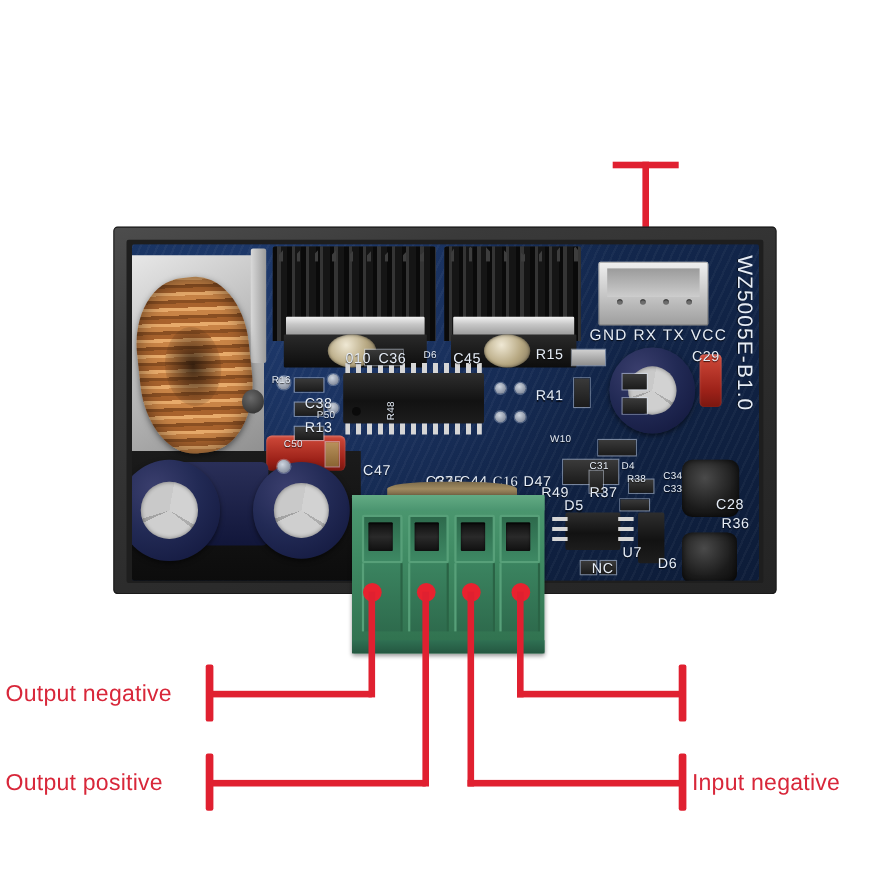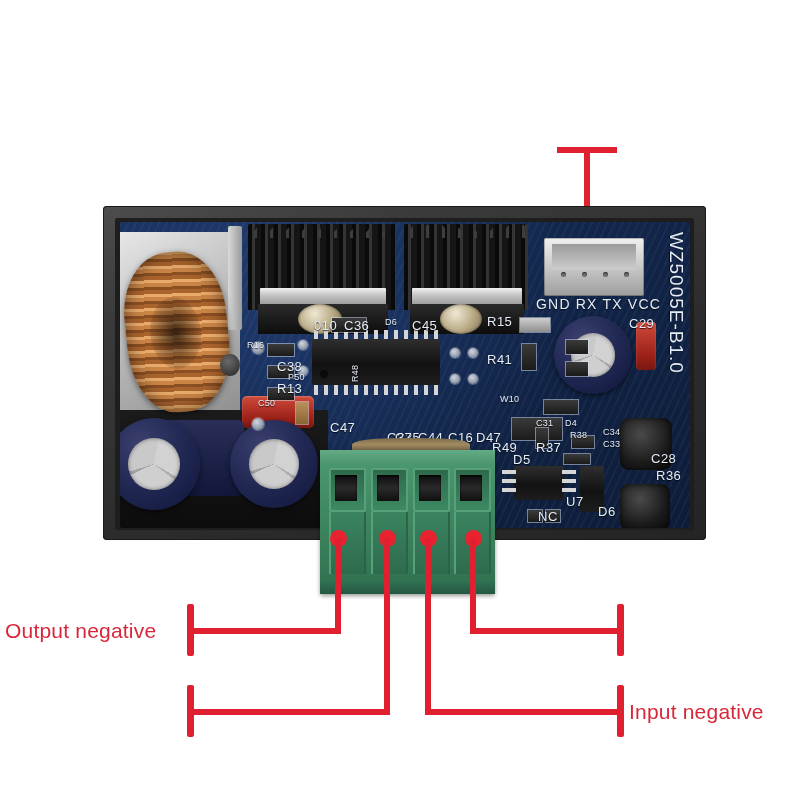--- a/index.html
+++ b/index.html
@@ -359,21 +359,21 @@
   <div class="silk big" style="left:277px; top:359px;">C38</div>
   <div class="silk big" style="left:277px; top:381px;">R13</div>
   <div class="silk big" style="left:487px; top:352px;">R41</div>
   <div class="silk" style="left:288px; top:372px;">P50</div>
   <div class="silk rot" style="left:350px; top:382px;">R48</div>
   <div class="silk" style="left:258px; top:398px;">C50</div>
   <div class="silk big" style="left:330px; top:420px;">C47</div>
   <div class="silk big" style="left:356px; top:430px;margin-left:39px;">C35</div>
   <div class="silk big" style="left:387px; top:430px;">C37</div>
   <div class="silk big" style="left:418px; top:430px;">C44</div>
-  <div class="silk big" style="left:448px; top:430px;">C16</div>
+  <div class="silk big" style="left:448px; top:430px;font-family:Liberation Serif, serif;">C16</div>
   <div class="silk big" style="left:476px; top:430px;">D47</div>
   <div class="silk" style="left:500px; top:394px;">W10</div>
   <div class="silk big" style="left:492px; top:440px;">R49</div>
   <div class="silk big" style="left:629px; top:316px;">C29</div>
   <div class="silk" style="left:536px; top:418px;">C31</div>
   <div class="silk" style="left:565px; top:418px;">D4</div>
   <div class="silk" style="left:570px; top:430px;">R38</div>
   <div class="silk" style="left:603px; top:427px;">C34</div>
   <div class="silk" style="left:603px; top:439px;">C33</div>
   <div class="silk big" style="left:536px; top:440px;">R37</div>
@@ -408,20 +408,21 @@
   <div class="dot" style="left:330px; top:530px;"></div>
   <div class="ln lnv" style="left:335px; top:538px; height:96px;"></div>
   <div class="ln lnh" style="left:190px; top:628px; width:148px;"></div>
   <div class="cap" style="left:187px; top:604px; height:52px;"></div>
   <div class="anno" style="left:5px; top:620px;">Output negative</div>
 
   <div class="dot" style="left:379px; top:530px;"></div>
   <div class="ln lnv" style="left:384px; top:538px; height:177px;"></div>
   <div class="ln lnh" style="left:190px; top:709px; width:197px;"></div>
   <div class="cap" style="left:187px; top:685px; height:52px;"></div>
+  <div class="anno" style="left:5px; top:701px;">Output positive</div>
 
   <div class="dot" style="left:420px; top:530px;"></div>
   <div class="ln lnv" style="left:425px; top:538px; height:177px;"></div>
   <div class="ln lnh" style="left:425px; top:709px; width:195px;"></div>
   <div class="cap" style="left:617px; top:685px; height:52px;"></div>
   <div class="anno" style="left:629px; top:701px;">Input negative</div>
 
   <div class="dot" style="left:465px; top:530px;"></div>
   <div class="ln lnv" style="left:470px; top:538px; height:96px;"></div>
   <div class="ln lnh" style="left:470px; top:628px; width:150px;"></div>

